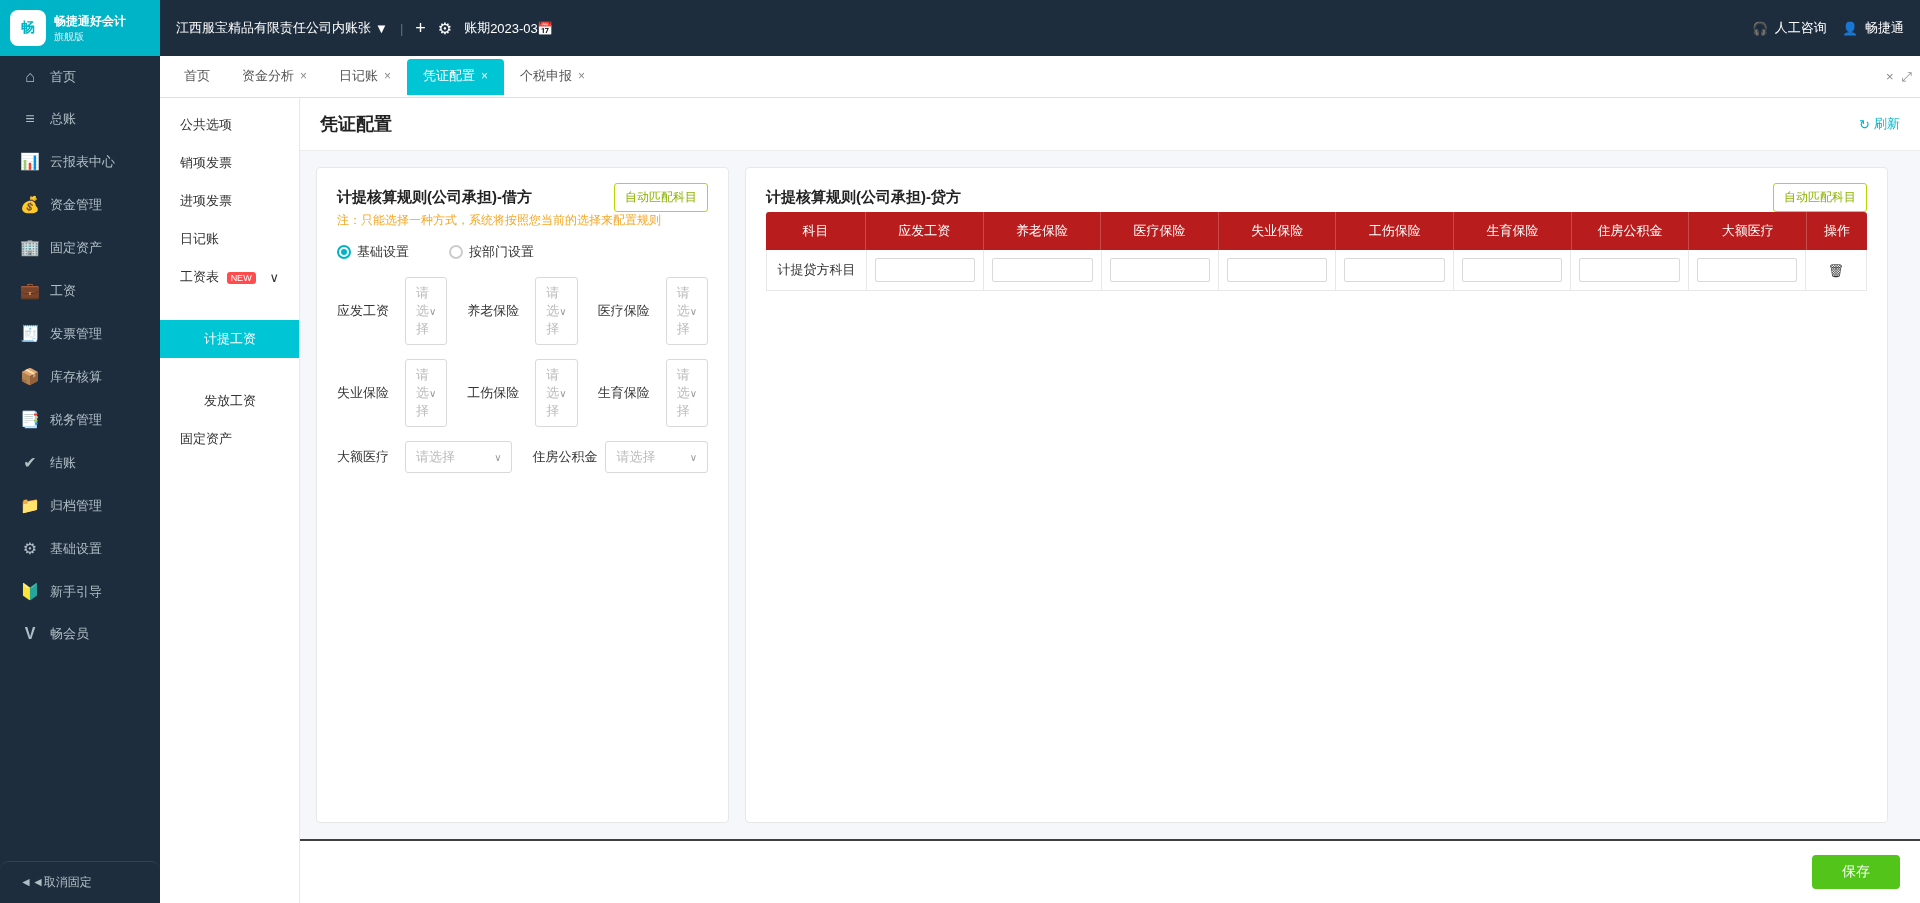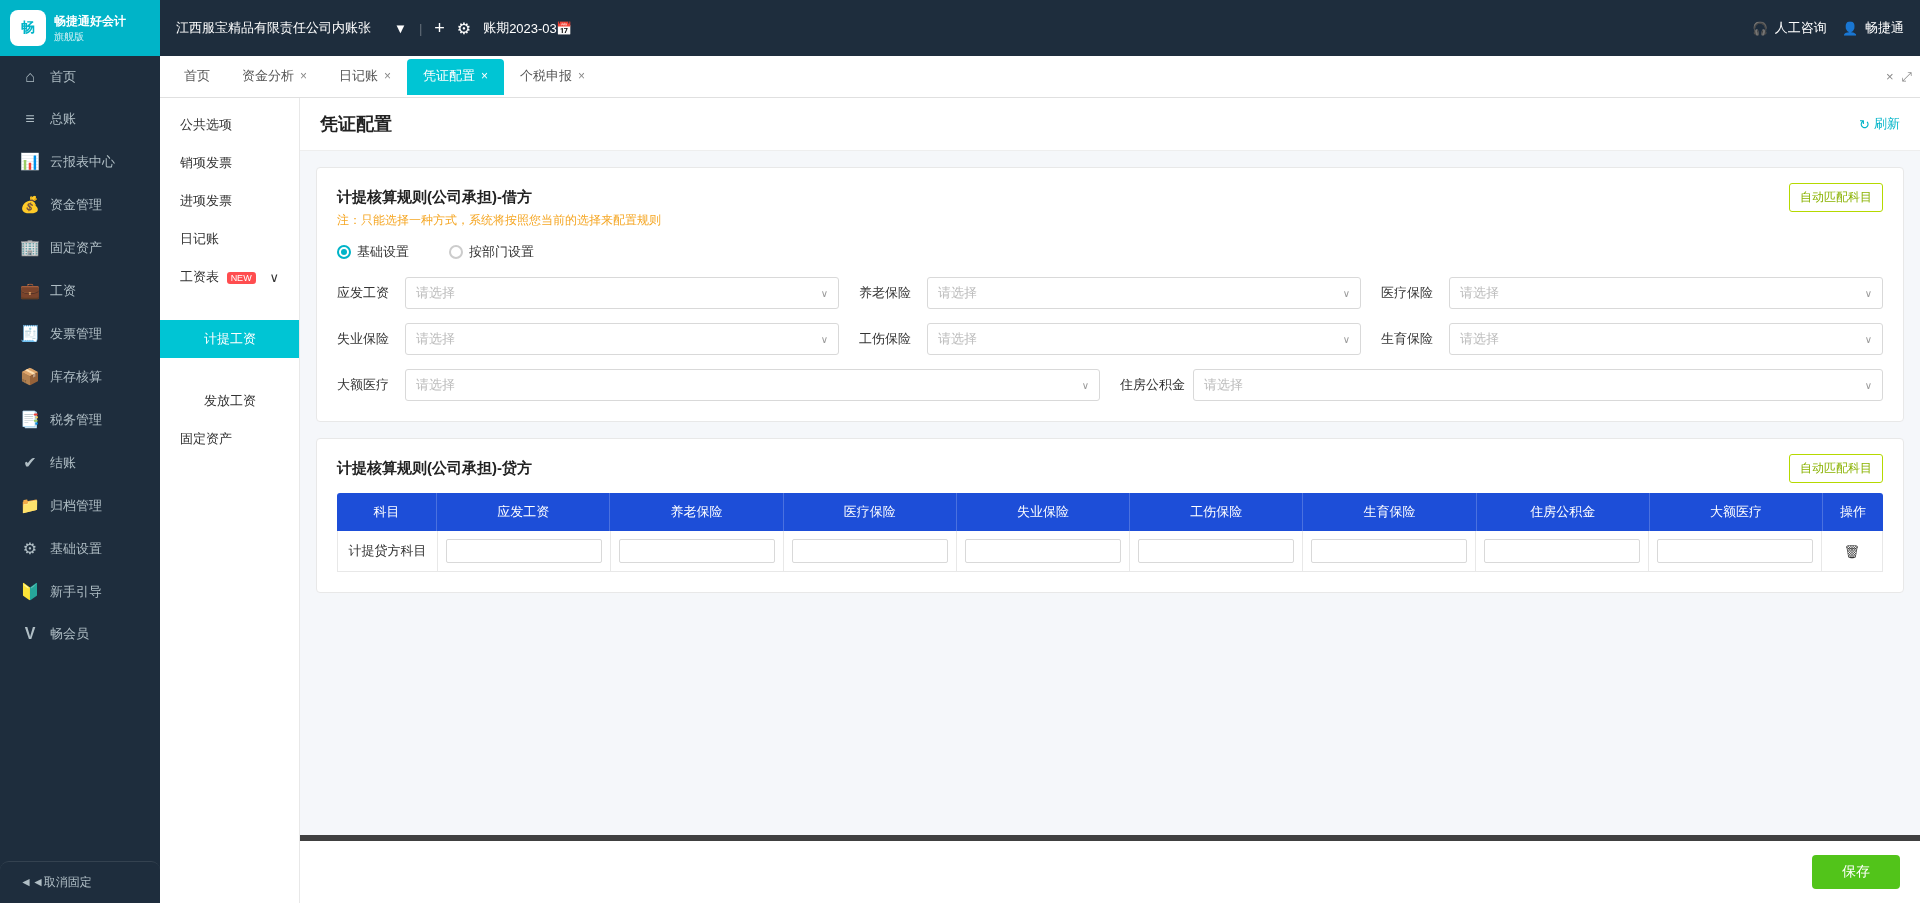--- a/index.html
+++ b/index.html
@@ -55,21 +55,21 @@
     .topbar {
       background: #1e2d3d;
       height: 56px;
       display: flex; align-items: center;
       padding: 0 16px;
       gap: 12px;
       flex-shrink: 0;
     }
     .company-select {
       color: white; font-size: 13px;
-      display: flex; align-items: center; gap: 23px;
+      display: flex; align-items: center; gap: 4px;
       cursor: pointer;
     }
     .topbar-divider { color: rgba(255,255,255,0.3); }
     .topbar-add { color: white; font-size: 18px; cursor: pointer; }
     .topbar-gear { color: white; font-size: 16px; cursor: pointer; }
     .topbar-period { color: white; font-size: 13px; display: flex; align-items: center; }
     .topbar-right { margin-left: auto; display: flex; align-items: center; gap: 16px; color: white; font-size: 13px; }
     .topbar-right .user { display: flex; align-items: center; gap: 6px; cursor: pointer; }
 
     
@@ -158,21 +158,21 @@
     .refresh-btn {
       color: #00b4c8; font-size: 13px;
       display: flex; align-items: center; gap: 4px;
       cursor: pointer; border: none; background: none;
     }
 
     
     .main-scroll {
       flex: 1; overflow-y: auto;
       padding: 16px;
-      display: flex; flex-direction: column; gap: 16px;
+      display: flex; flex-direction: row; gap: 16px;
     }
 
     
     .section-card {
       background: white;
       border-radius: 4px;
       padding: 20px;
       border: 1px solid #e8e8e8;
     }
     .section-title { font-size: 15px; font-weight: bold; color: #222; margin-bottom: 4px; }
@@ -234,25 +234,24 @@
       font-size: 13px;
       color: #999;
       display: flex; align-items: center; justify-content: space-between;
       cursor: pointer;
       background: white;
     }
     .form-select .chevron { color: #999; font-size: 10px; }
 
     
     .table-header-row {
-      background: #1d4ed8;
+      background: #b91c1c;
       display: grid;
       grid-template-columns: 100px 1fr 1fr 1fr 1fr 1fr 1fr 1fr 1fr 60px;
       border-radius: 3px 3px 0 0;
-      margin-top: 10px;
     }
     .th {
       padding: 10px 8px;
       color: white;
       font-size: 13px;
       text-align: center;
       border-right: 1px solid rgba(255,255,255,0.2);
     }
     .th:last-child { border-right: none; }
 
@@ -278,21 +277,21 @@
       padding: 4px 6px;
       font-size: 12px;
       border-radius: 2px;
     }
 
     
     .bottom-bar {
       background: white;
       padding: 14px 20px;
       display: flex; justify-content: flex-end;
-      border-top: 6px solid #404040;
+      border-top: 2px solid #404040;
       flex-shrink: 0;
     }
     .save-btn {
       background: #52c41a;
       color: white;
       border: none;
       padding: 8px 30px;
       font-size: 14px;
       border-radius: 4px;
       cursor: pointer;

